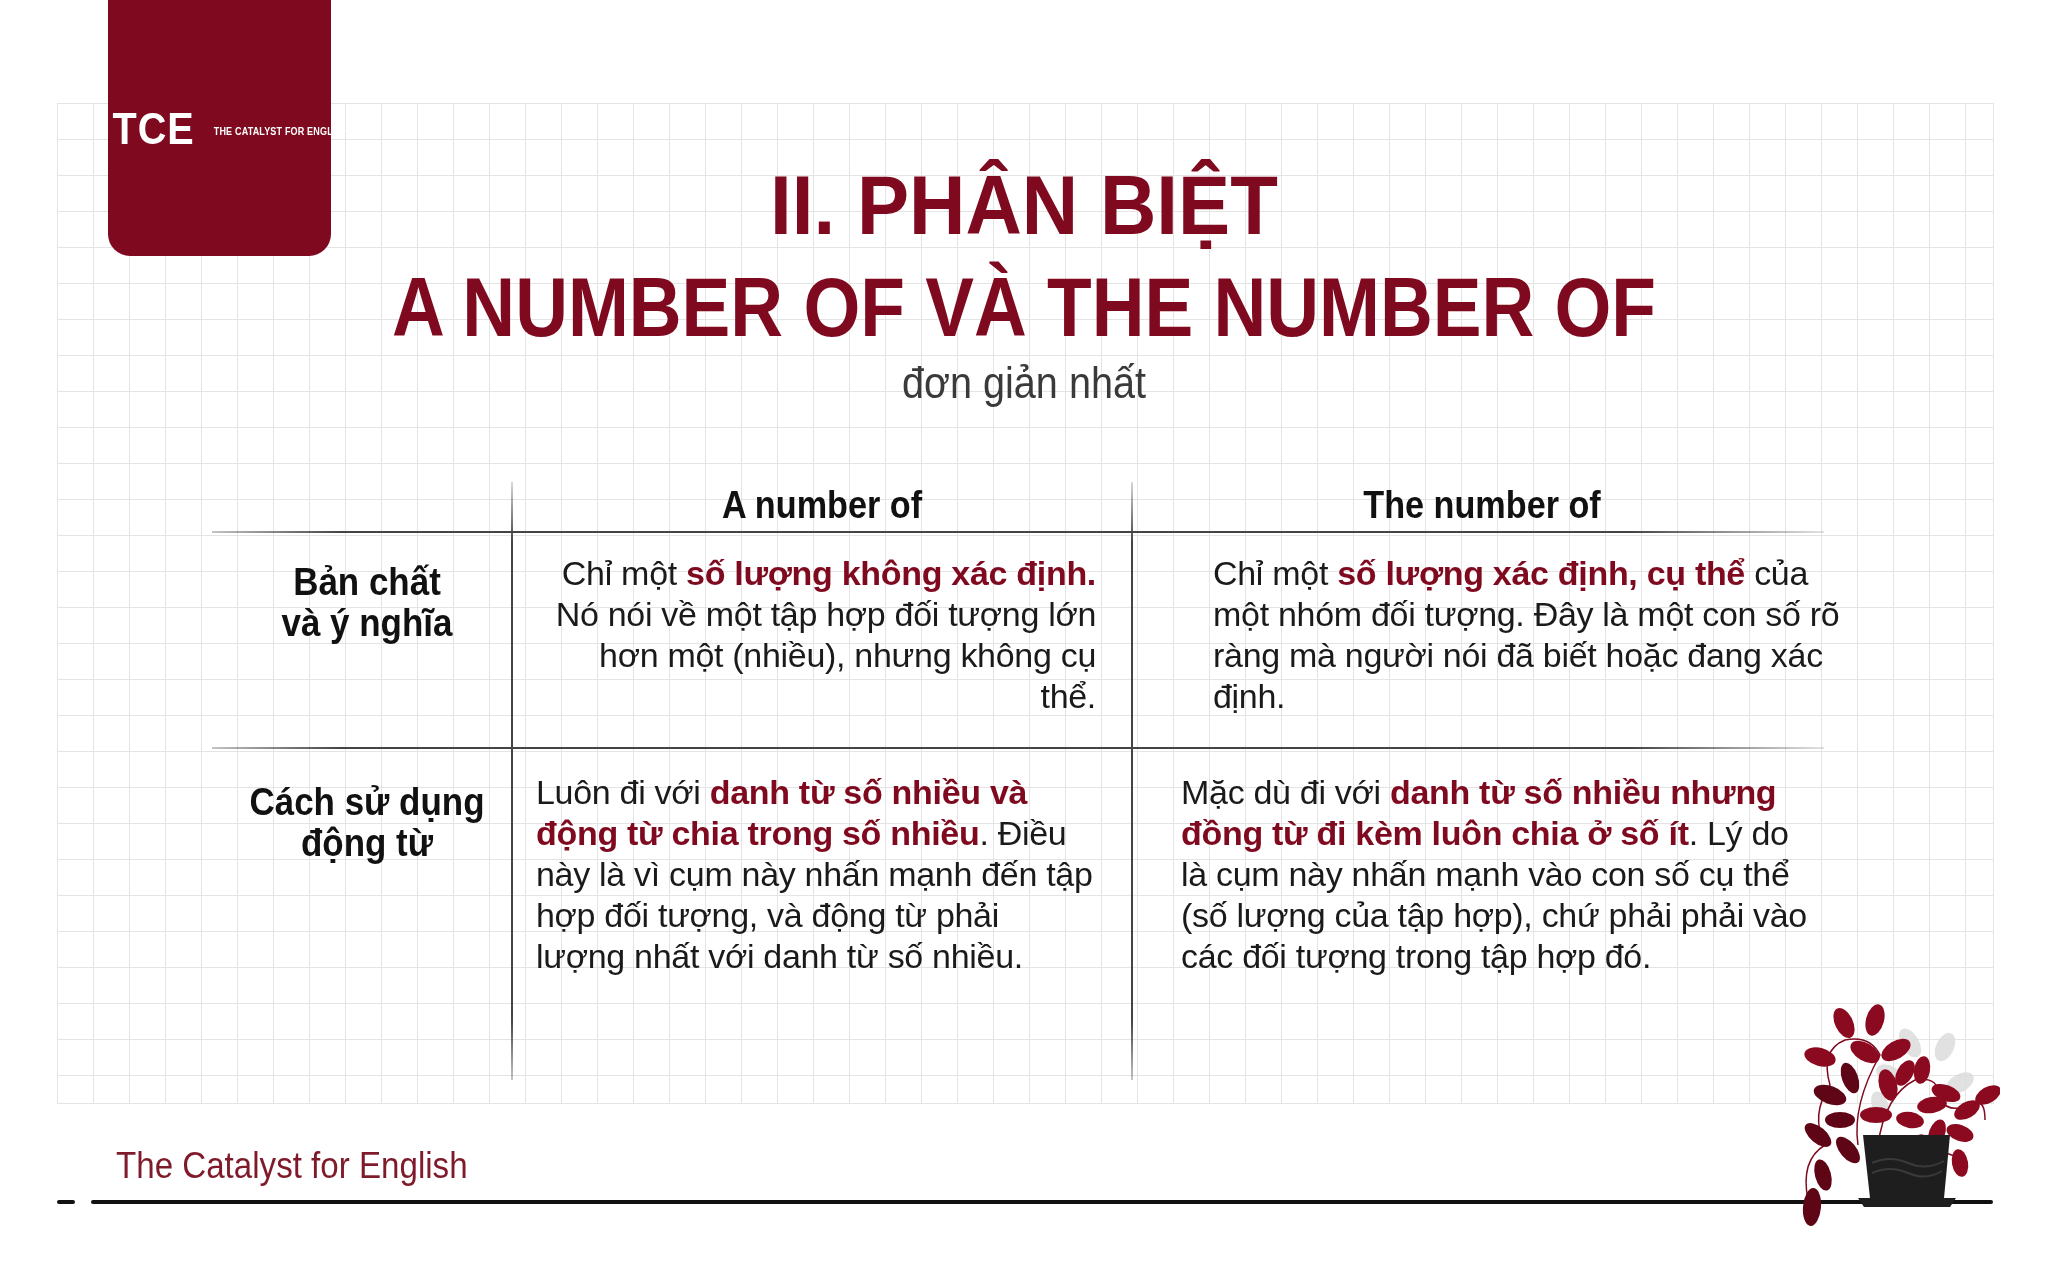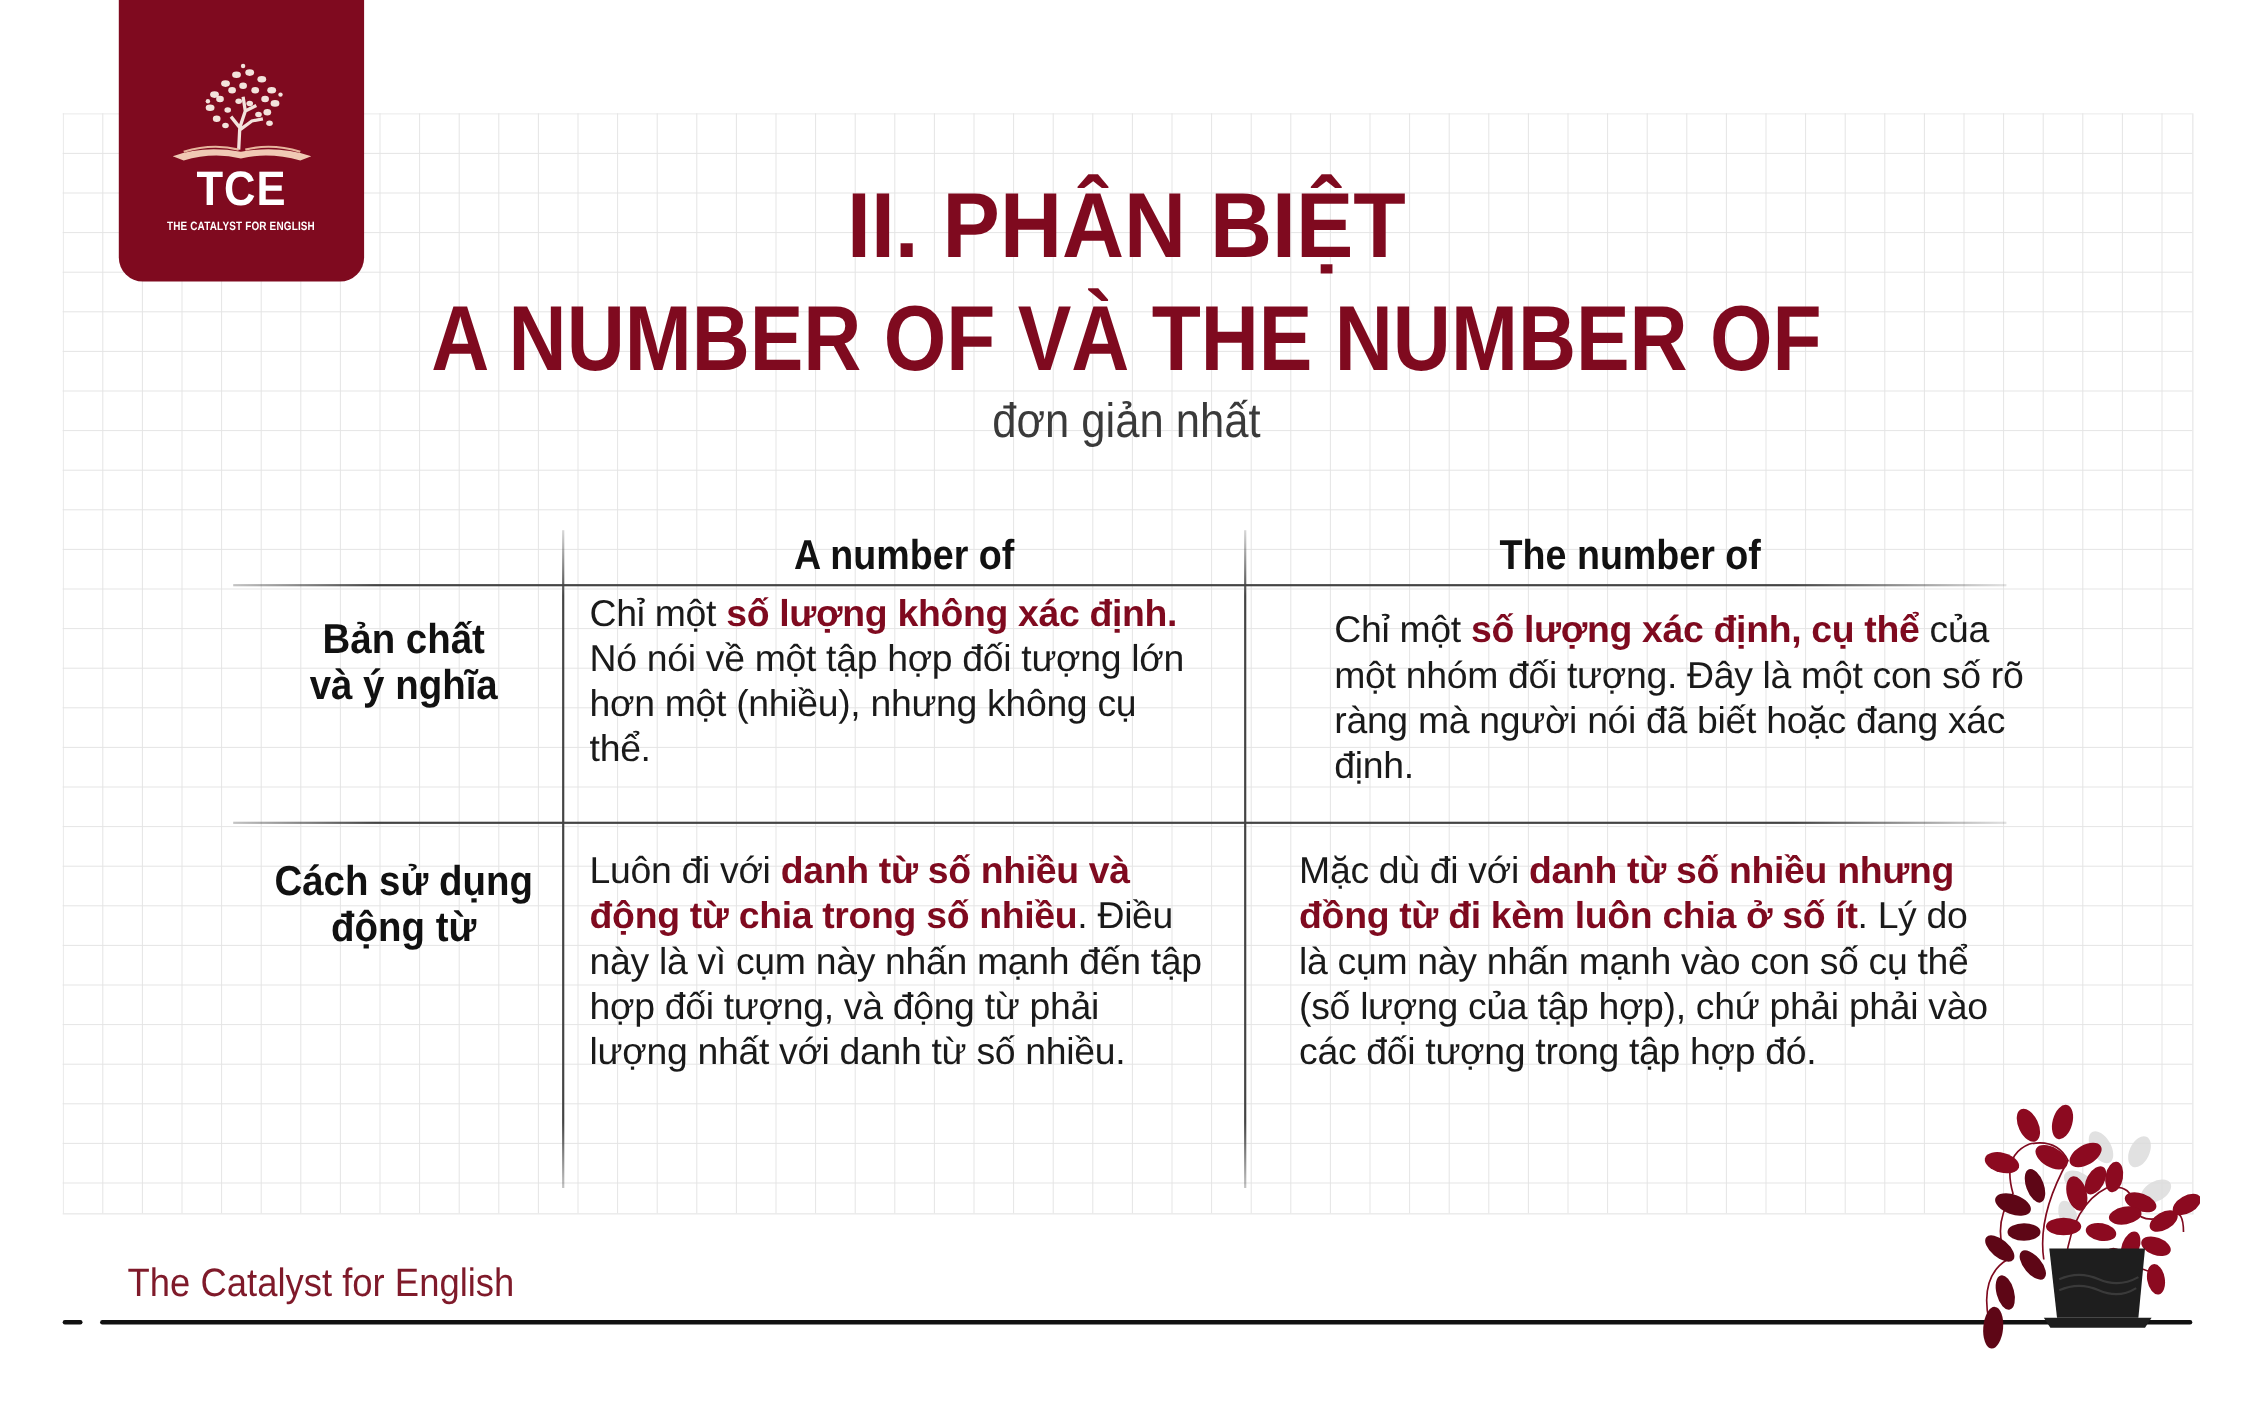--- a/index.html
+++ b/index.html
@@ -13,21 +13,21 @@
     background-image:
       linear-gradient(to right, #e4e4e4 1px, transparent 1px),
       linear-gradient(to bottom, #e4e4e4 1px, transparent 1px);
     background-size: 36px 36px;
     border-right: 1px solid #e4e4e4;
     border-bottom: 1px solid #e4e4e4;
   }
   .logo {
     position: absolute; left: 108px; top: 0; width: 223px; height: 256px;
     background: #7f0a1f; border-radius: 0 0 22px 22px;
-    display: flex; flex-direction: column; align-items: center;
+    display: flex; flex-direction: row; align-items: center;
   }
   .logo svg { margin-top: 56px; }
   .logo .tce {
     color: #fff; font-weight: bold; font-size: 44px; letter-spacing: 1px;
     margin-top: 2px; line-height: 44px; transform: scaleX(0.9);
   }
   .logo .tag {
     color: #fff; font-weight: bold; font-size: 11px; margin-top: 6px;
     transform: scaleX(0.82); white-space: nowrap; letter-spacing: 0.2px;
   }
@@ -122,21 +122,21 @@
 <div class="vline" style="left:511px; top:482px; height:598px;"></div>
 <div class="vline" style="left:1131px; top:482px; height:598px;"></div>
 
 <div class="colhead" style="left:512px; width:620px;">A number of</div>
 <div class="colhead" style="left:1132px; width:700px;">The number of</div>
 
 <div class="rowlabel" style="top:562px;">
   <div>Bản chất</div>
   <div>và ý nghĩa</div>
 </div>
-<div class="cell" style="left:536px; top:538px; width:560px;">
+<div class="cell" style="left:536px; top:553px; width:560px;text-align:right;">
   <span>Chỉ một </span><b>số lượng không xác định.</b><span> Nó nói về một tập hợp đối tượng lớn hơn một (nhiều), nhưng không cụ thể.</span>
 </div>
 <div class="cell" style="left:1181px; top:553px; width:640px;margin-left:32px;">
   <span>Chỉ một </span><b>số lượng xác định, cụ thể</b><span> của một nhóm đối tượng. Đây là một con số rõ ràng mà người nói đã biết hoặc đang xác định.</span>
 </div>
 
 <div class="rowlabel" style="top:782px;">
   <div>Cách sử dụng</div>
   <div>động từ</div>
 </div>

